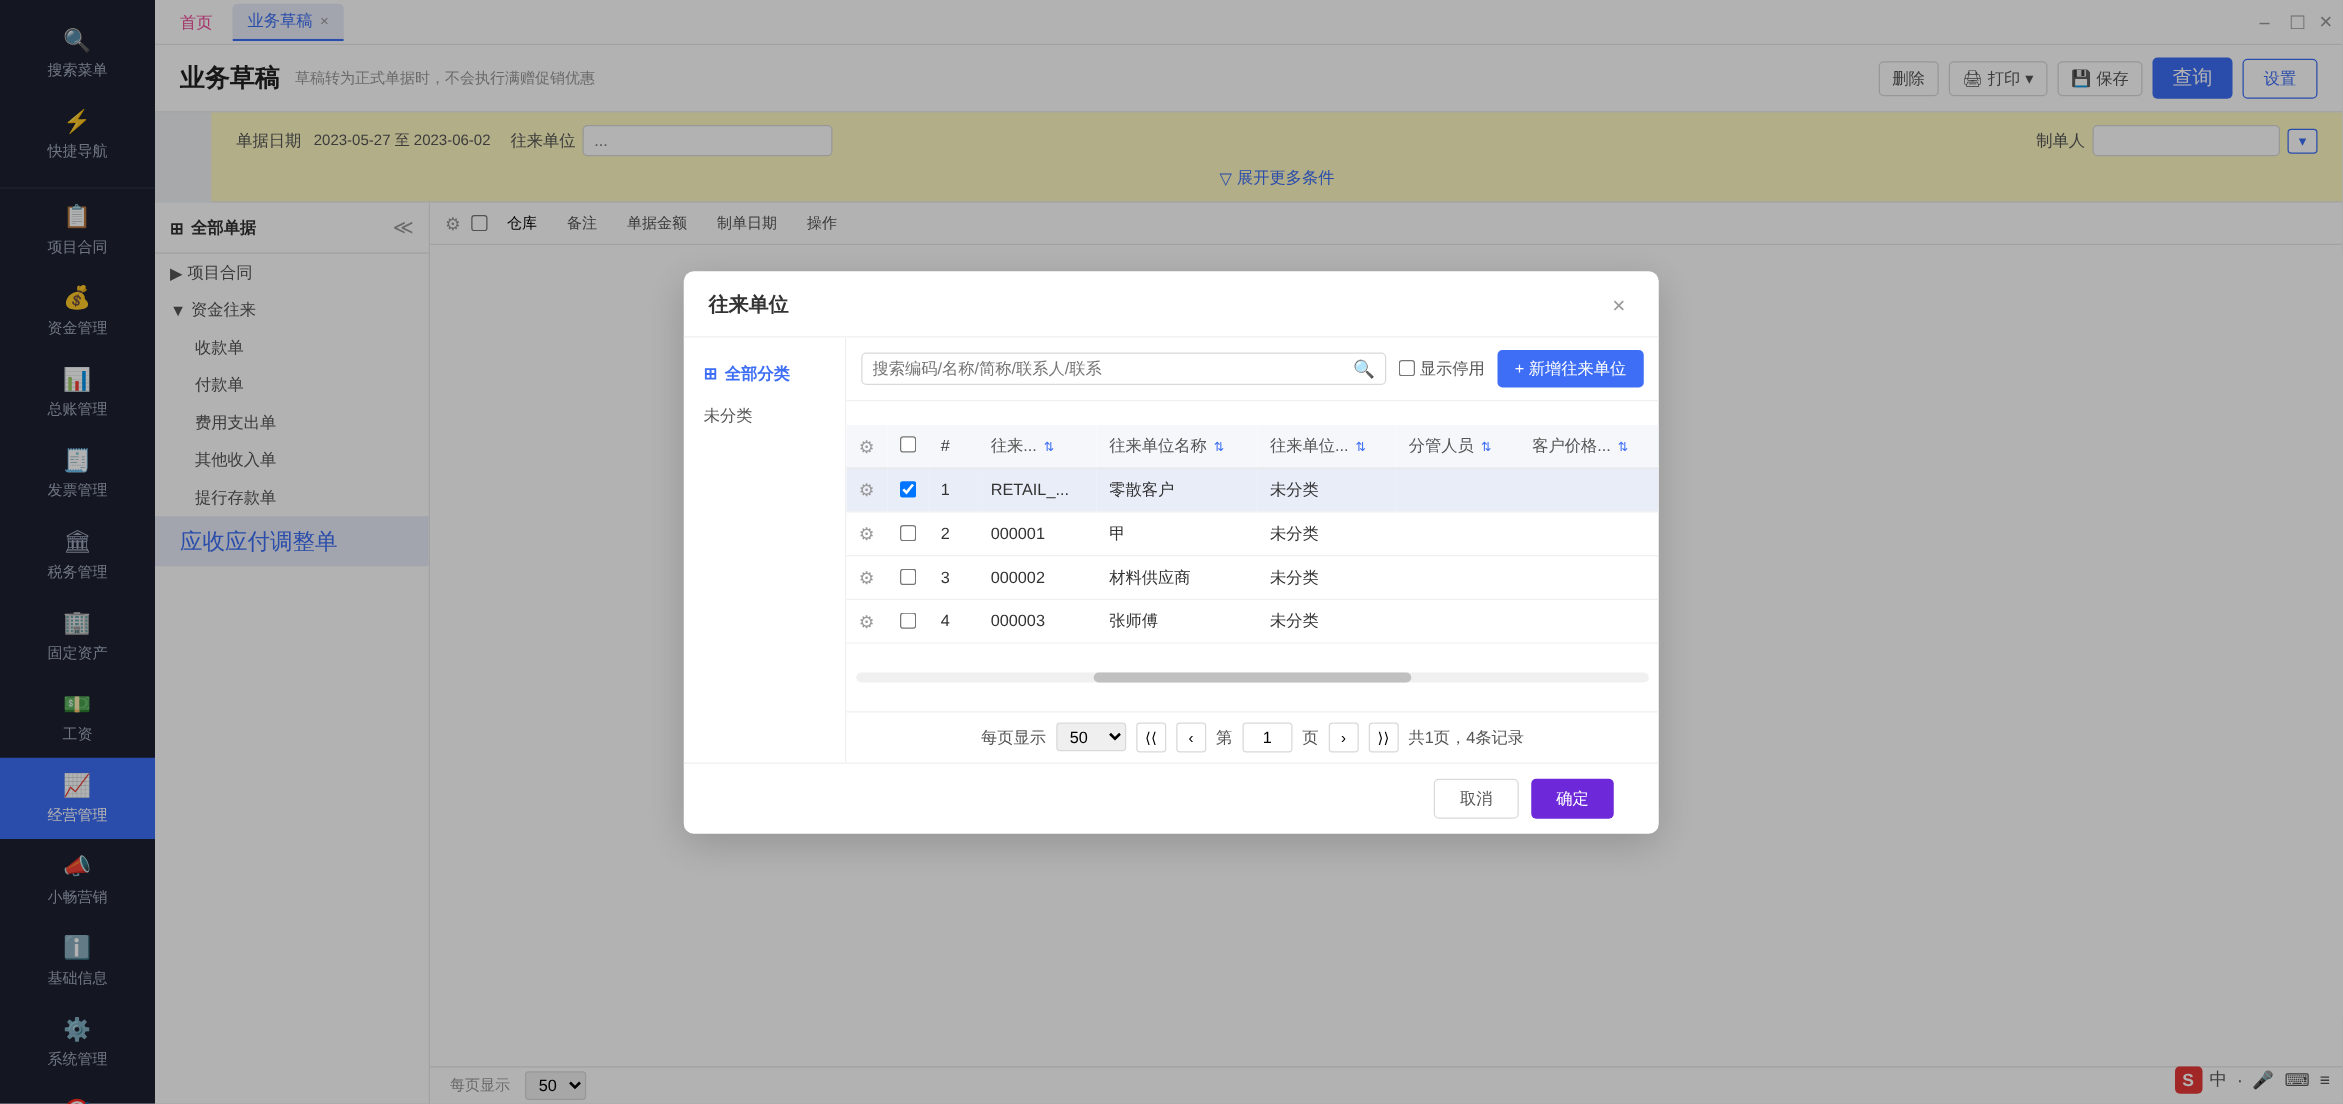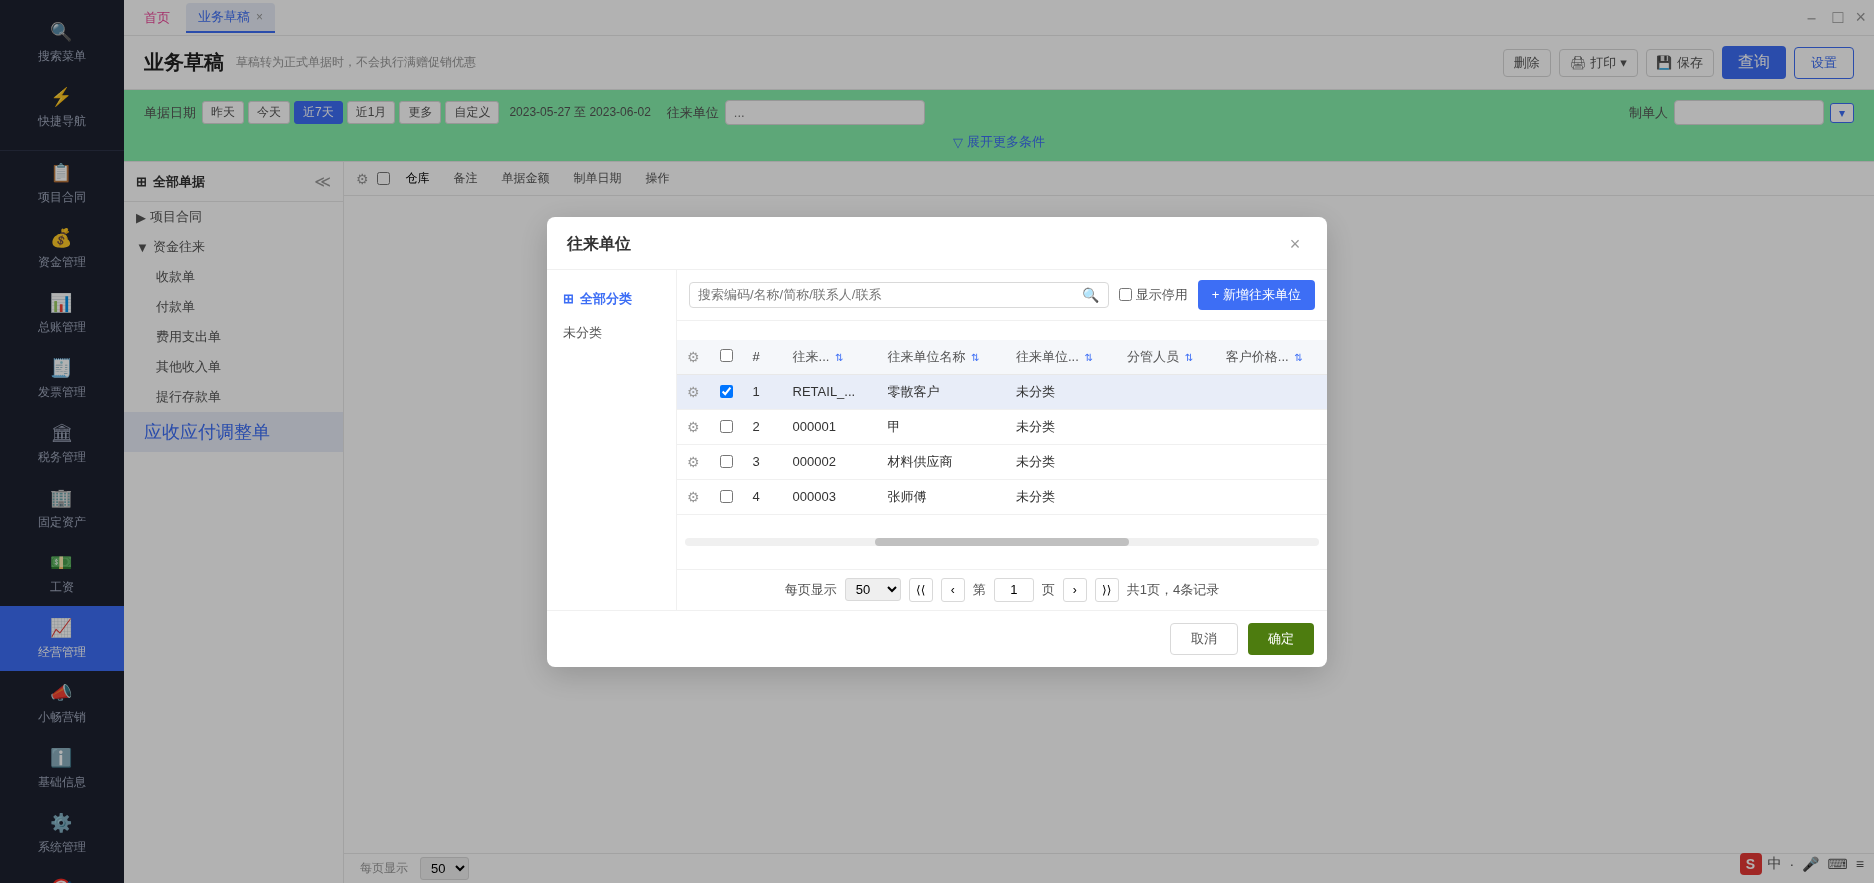--- a/index.html
+++ b/index.html
@@ -132,23 +132,24 @@
       color: #3d6ef5;
       border: 1px solid #3d6ef5;
       padding: 6px 16px;
       border-radius: 4px;
       font-size: 13px;
       cursor: pointer;
     }
 
     
     .filter-bar {
-      background: #86efac;
+      background: #fef9c3;
       padding: 10px 20px;
       border-bottom: 1px solid #e8e8e8;
+      margin-left: 45px;
     }
     .filter-row {
       display: flex;
       align-items: center;
       gap: 16px;
       flex-wrap: wrap;
     }
     .filter-item {
       display: flex;
       align-items: center;
@@ -451,38 +452,38 @@
       font-size: 13px;
     }
     .page-size-select {
       border: 1px solid #d9d9d9;
       border-radius: 3px;
       padding: 2px 6px;
       font-size: 13px;
       cursor: pointer;
     }
     .dialog-actions {
-      padding: 12px 13px;
+      padding: 12px 36px;
       display: flex;
       justify-content: flex-end;
       gap: 10px;
       border-top: 1px solid #f0f0f0;
     }
     .btn-cancel {
       padding: 6px 20px;
       border: 1px solid #d9d9d9;
       background: #fff;
       border-radius: 4px;
       font-size: 13px;
       cursor: pointer;
       color: #555;
     }
     .btn-confirm {
       padding: 6px 20px;
-      background: #4d7c0f;
+      background: #6d28d9;
       color: #fff;
       border: none;
       border-radius: 4px;
       font-size: 13px;
       cursor: pointer;
     }
     .sort-icon { color: #3d6ef5; font-size: 10px; margin-left: 2px; }
     .col-icon { color: #999; font-size: 14px; cursor: pointer; }
     .scrollbar-track {
       height: 8px;
@@ -647,28 +648,20 @@
       </button>
       <button class="btn-primary-action">查询</button>
       <button class="btn-secondary-action">设置</button>
     </div>
   </div>
 
   <div class="filter-bar">
     <div class="filter-row">
       <div class="filter-item">
         <span class="filter-label">单据日期</span>
-        <div class="filter-date-range">
-          <button class="date-btn">昨天</button>
-          <button class="date-btn">今天</button>
-          <button class="date-btn active">近7天</button>
-          <button class="date-btn">近1月</button>
-          <button class="date-btn">更多</button>
-          <button class="date-btn">自定义</button>
-        </div>
         <span style="font-size:12px; color:#555; margin-left:4px;">2023-05-27 至 2023-06-02</span>
       </div>
       <div class="filter-item">
         <span class="filter-label">往来单位</span>
         <input class="filter-input" placeholder="..." value="" style="">
       </div>
       <div style="flex:1;"></div>
       <div class="filter-item">
         <span class="filter-label">制单人</span>
         <input class="filter-input" placeholder="" value="" style="width: 150px;">

